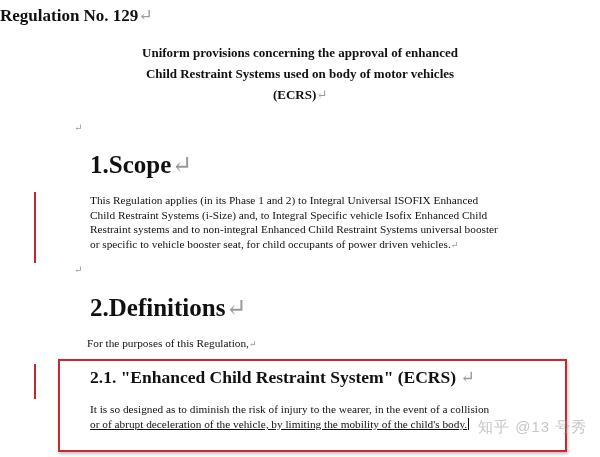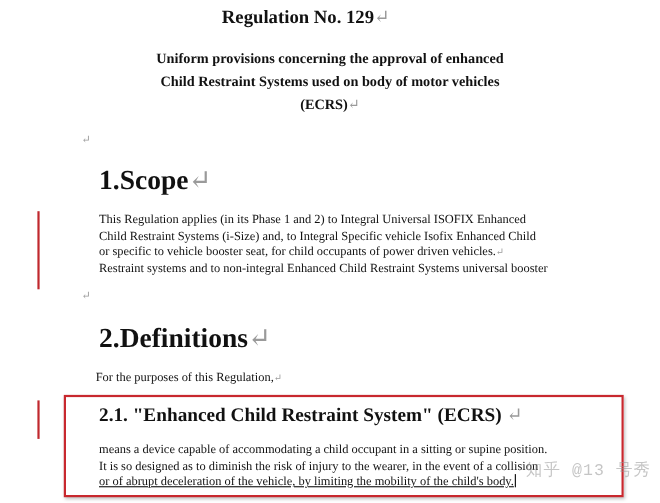--- a/index.html
+++ b/index.html
@@ -4,21 +4,21 @@
   <style>
     html, body { margin: 0; padding: 0; }
     body {
       width: 600px; height: 457px; position: relative; overflow: hidden;
       background: #ffffff; color: #111;
       font-family: "Liberation Serif", "DejaVu Serif", serif;
     }
     .abs { position: absolute; }
     .pm { color: #9a9a9a; font-weight: normal; }
     .reg-title {
-      left: 0; width: 556px; top: 6px; text-align: center;
+      left: 0; width: 556px; top: 6px; text-align: left;
       font-size: 17px; font-weight: bold; line-height: 20px;
     }
     .doc-title {
       left: 60px; width: 480px; top: 42px; text-align: center;
       font-size: 13px; font-weight: bold; line-height: 21px;
     }
     .para-mark { font-size: 10px; color: #9a9a9a; }
     .h1 {
       font-size: 25px; font-weight: bold; line-height: 28px;
     }
@@ -32,21 +32,21 @@
     .highlight-box {
       position: absolute; left: 58px; top: 359px; width: 505px; height: 89px;
       border: 2px solid #c8282e;
       box-shadow: 1px 2px 3px rgba(0,0,0,0.25);
     }
     .h2 {
       font-size: 17.5px; font-weight: bold; line-height: 22px;
     }
     .watermark {
       position: absolute; left: 478px; top: 418px;
-      font-family: Liberation Mono, monospace; font-size: 15px;
+      font-family: Liberation Sans, sans-serif; font-size: 15px;
       color: rgba(150,150,150,0.55); letter-spacing: 1px;
     }
     .cursor {
       display: inline-block; width: 1px; height: 12px; background: #000;
       vertical-align: -2px; margin-left: 1px;
     }
   </style>
 </head>
 <body>
 
@@ -64,22 +64,22 @@
 
 <div class="abs h1" style="left:90px; top:151px;">
   <span>1.Scope</span><span class="pm">↵</span>
 </div>
 
 <div class="rev-bar" style="left:34px; top:192px; height:71px;"></div>
 
 <div class="abs body-text" style="left:90px; top:193px;">
   <div>This Regulation applies (in its Phase 1 and 2) to Integral Universal ISOFIX Enhanced</div>
   <div>Child Restraint Systems (i-Size) and, to Integral Specific vehicle Isofix Enhanced  Child</div>
+  <div>Restraint systems and to non-integral Enhanced Child Restraint Systems universal booster</div>
   <div style="text-align:left;"><span>or specific to vehicle booster seat, for child occupants of power driven vehicles.</span><span class="pm" style="font-size:9px;">↵</span></div>
-  <div>Restraint systems and to non-integral Enhanced Child Restraint Systems universal booster</div>
 </div>
 
 <div class="abs para-mark" style="left:74px; top:264px;">↵</div>
 
 <div class="abs h1" style="left:90px; top:294px;">
   <span>2.Definitions</span><span class="pm">↵</span>
 </div>
 
 <div class="abs body-text" style="left:87px; top:336px; width:auto;">
   <span>For the purposes of this Regulation,</span><span class="pm" style="font-size:9px;">↵</span>
@@ -87,18 +87,17 @@
 
 <div class="rev-bar" style="left:34px; top:364px; height:35px;"></div>
 
 <div class="highlight-box"></div>
 
 <div class="abs h2" style="left:90px; top:366px;">
   <span>2.1.  "Enhanced Child Restraint System" (ECRS)</span> <span class="pm">↵</span>
 </div>
 
 <div class="abs body-text" style="left:90px; top:402px; width:452px;">
-  <div>means a device capable of accommodating a child occupant in a sitting or supine position.</div>
   <div>It is so designed as to diminish the risk of injury to the wearer, in the event of a collision</div>
   <div style="text-align:left;text-decoration:underline;"><span>or of abrupt deceleration of the vehicle, by limiting the mobility of the child's body.</span><span class="cursor"></span></div>
 </div>
 
 <div class="watermark">知乎 @13 号秀</div>
 
 </body></html>

